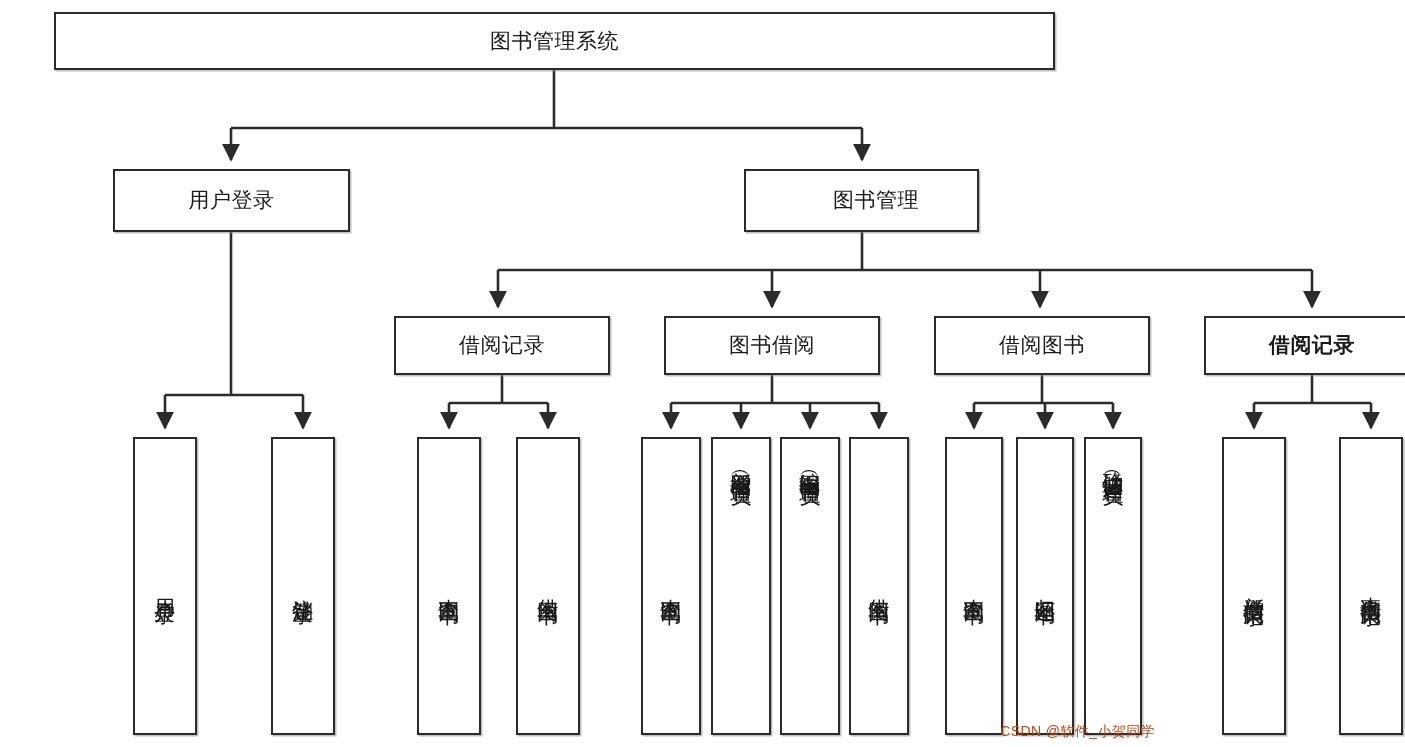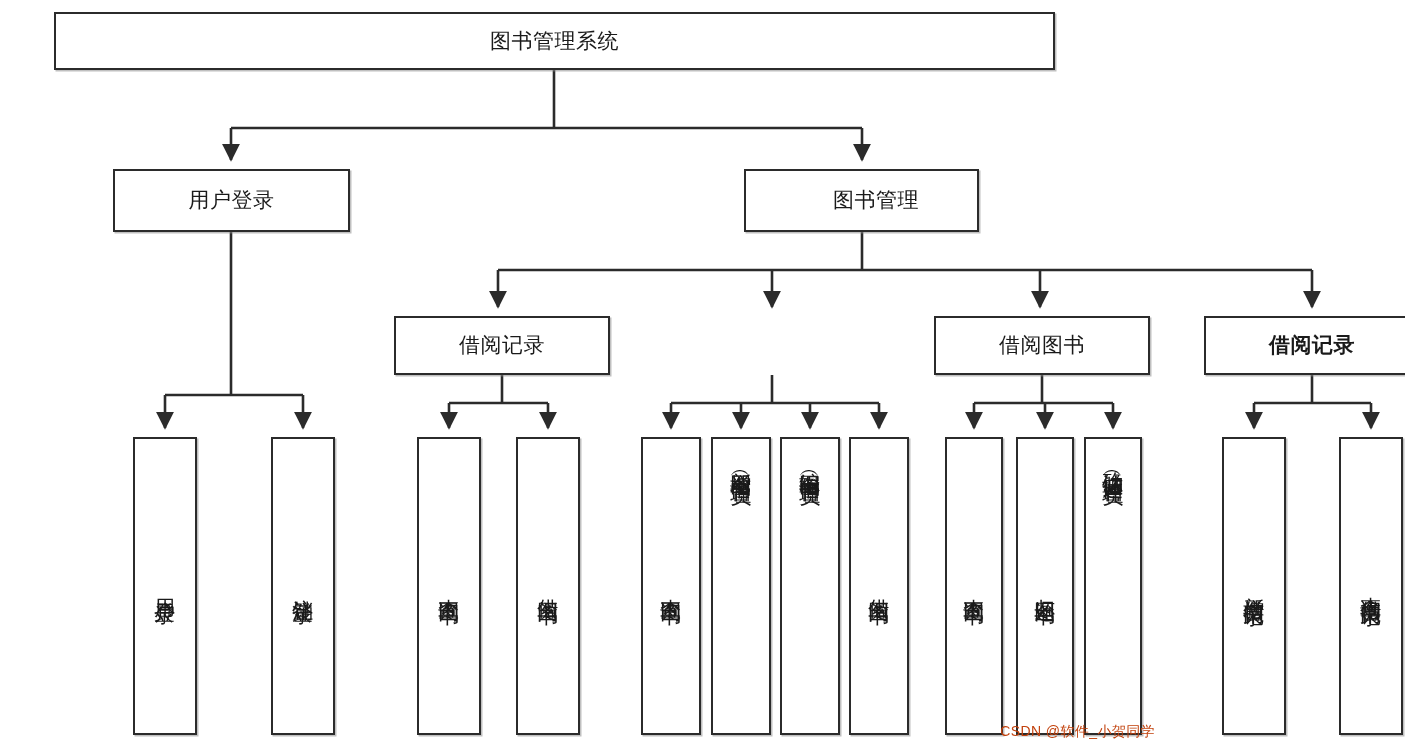--- a/index.html
+++ b/index.html
@@ -156,20 +156,23 @@
   <div class="node-box" style="left: 81px; top: 169px; width: 237px; height: 63px;">
     <span class="node-label">用户登录</span>
   </div>
   <div class="node-box" style="left: 712px; top: 169px; width: 235px; height: 63px; padding-left: 29px;">
     <span class="node-label">图书管理</span>
   </div>
 
   <div class="node-box" style="left: 362px; top: 316px; width: 216px; height: 59px;">
     <span class="node-label">借阅记录</span>
   </div>
+  <div class="node-box" style="left: 632px; top: 316px; width: 216px; height: 59px;">
+    <span class="node-label">图书借阅</span>
+  </div>
   <div class="node-box" style="left: 902px; top: 316px; width: 216px; height: 59px;">
     <span class="node-label">借阅图书</span>
   </div>
   <div class="node-box" style="left: 1172px; top: 316px; width: 216px; height: 59px; font-weight: bold;">
     <span class="node-label">借阅记录</span>
   </div>
 
   <div class="node-box vertical centered" style="left: 101px; top: 437px; width: 64px; height: 298px;">
     <span class="node-label">用户登录</span>
   </div>

